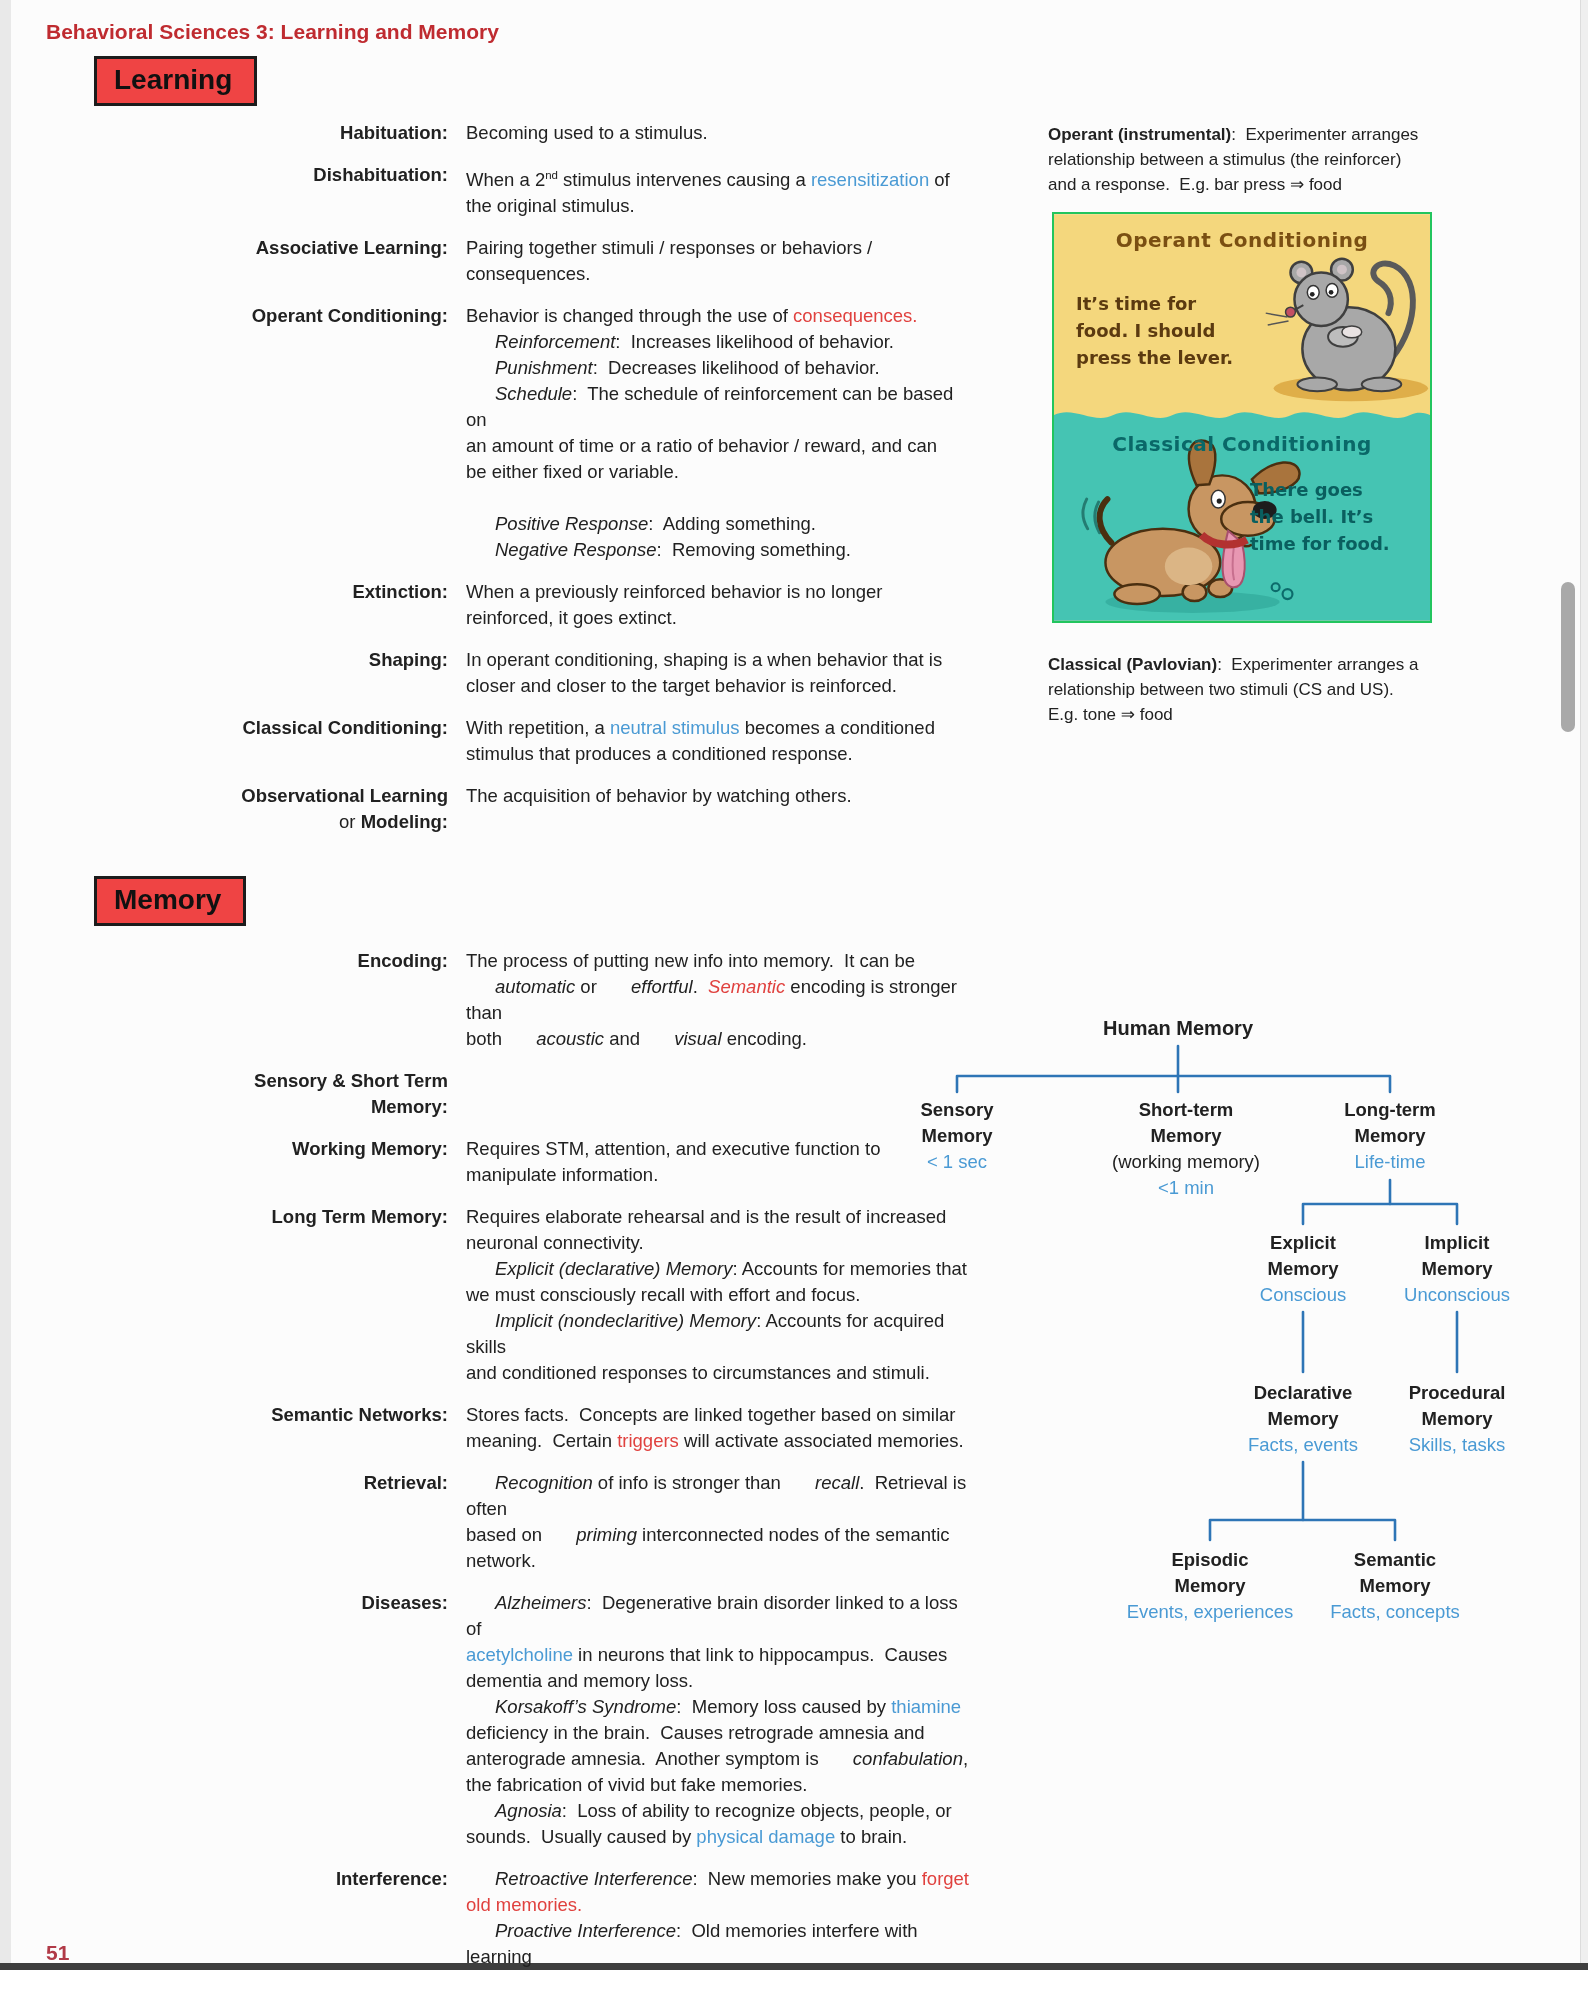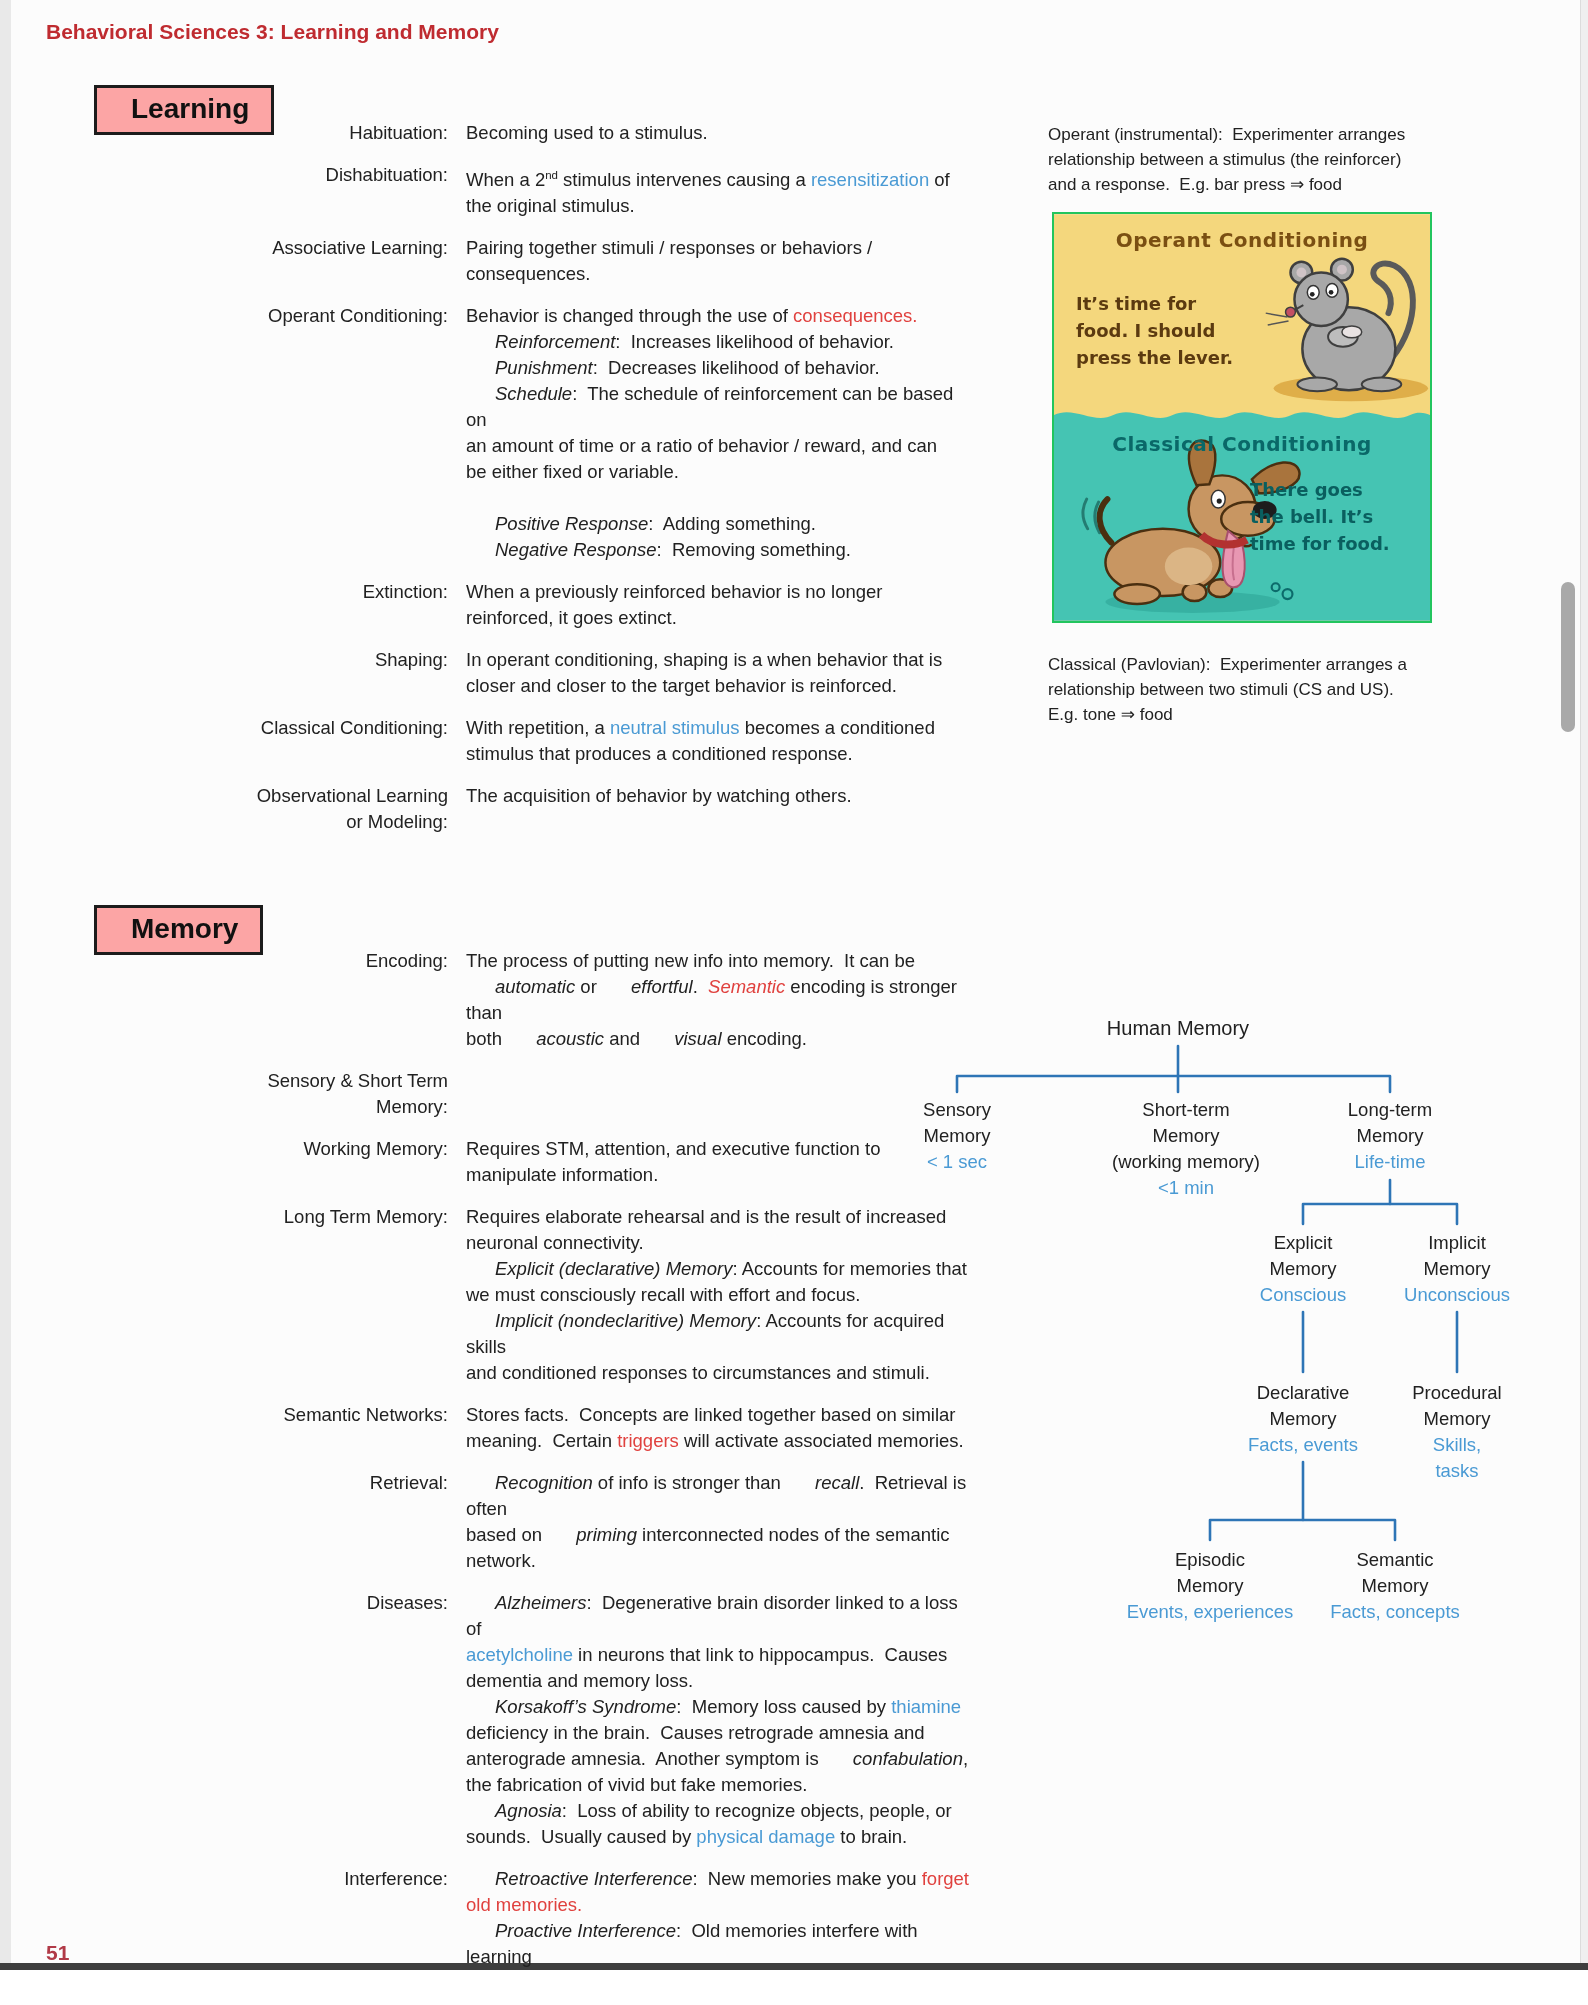--- a/index.html
+++ b/index.html
@@ -4,22 +4,22 @@
 <style>
   html,body{margin:0;padding:0;background:#fff;}
   .page{position:relative;width:1588px;height:1970px;background:#fcfcfc;overflow:hidden;
         font-family:"Liberation Sans",sans-serif;color:#212121;}
   .edge-left{position:absolute;left:0;top:0;width:11px;height:2005px;background:#e9e9e9;}
   .edge-right{position:absolute;left:1580px;top:0;width:8px;height:2005px;background:#efefef;border-left:1px solid #dcdcdc;}
   .bottom-bar{position:absolute;left:0;bottom:0;width:1588px;height:7px;background:#3e3e3e;}
   .scroll-thumb{position:absolute;left:1561px;top:582px;width:14px;height:150px;border-radius:7px;background:#a9a9a9;}
 
   .page-title{position:absolute;left:46px;top:20px;font-size:21px;font-weight:bold;color:#bf2b30;}
-  .section-box{position:absolute;left:94px;border:3px solid #1c1c1c;background:#fca5a5;
-               padding:5px 22px 7px 34px;font-size:28px;font-weight:bold;color:#111;margin-top:29px;}
+  .section-box{position:absolute;left:94px;border:3px solid #1c1c1c;background:#ef4444;
+               padding:5px 22px 7px 17px;font-size:28px;font-weight:bold;color:#111;}
   .box-learning{top:56px;}
   .box-memory{top:876px;}
 
   .deflist{position:absolute;left:88px;width:890px;font-size:18.5px;line-height:26px;}
   .list-learning{top:120px;}
   .list-memory{top:948px;}
   .def-row{display:flex;margin-bottom:16px;}
   .def-term{flex:none;width:360px;text-align:right;padding-right:18px;white-space:pre-wrap;}
   .def-body{flex:1;white-space:pre-wrap;}
 
@@ -47,21 +47,21 @@
   .tn-implicit{left:567px;top:218px;}
   .tn-declarative{left:413px;top:368px;}
   .tn-procedural{left:567px;top:368px;}
   .tn-episodic{left:320px;top:535px;}
   .tn-semantic{left:505px;top:535px;}
 
   .page-number{position:absolute;left:46px;top:1941px;font-size:21px;font-weight:bold;color:#b13a47;}
 
   
   .sg-n{}
-  .sg-b{font-weight:normal;}
+  .sg-b{font-weight:bold;}
   .sg-i{font-style:italic;margin-left:29px;}
   .sg-blue{color:#4a9ad4;}
   .sg-red{color:#e0413e;}
   .sg-redi{color:#e0413e;font-style:italic;}
   .sg-sup{vertical-align:super;font-size:0.62em;}
 </style>
 </head>
 <body>
 
 <div class="page">

